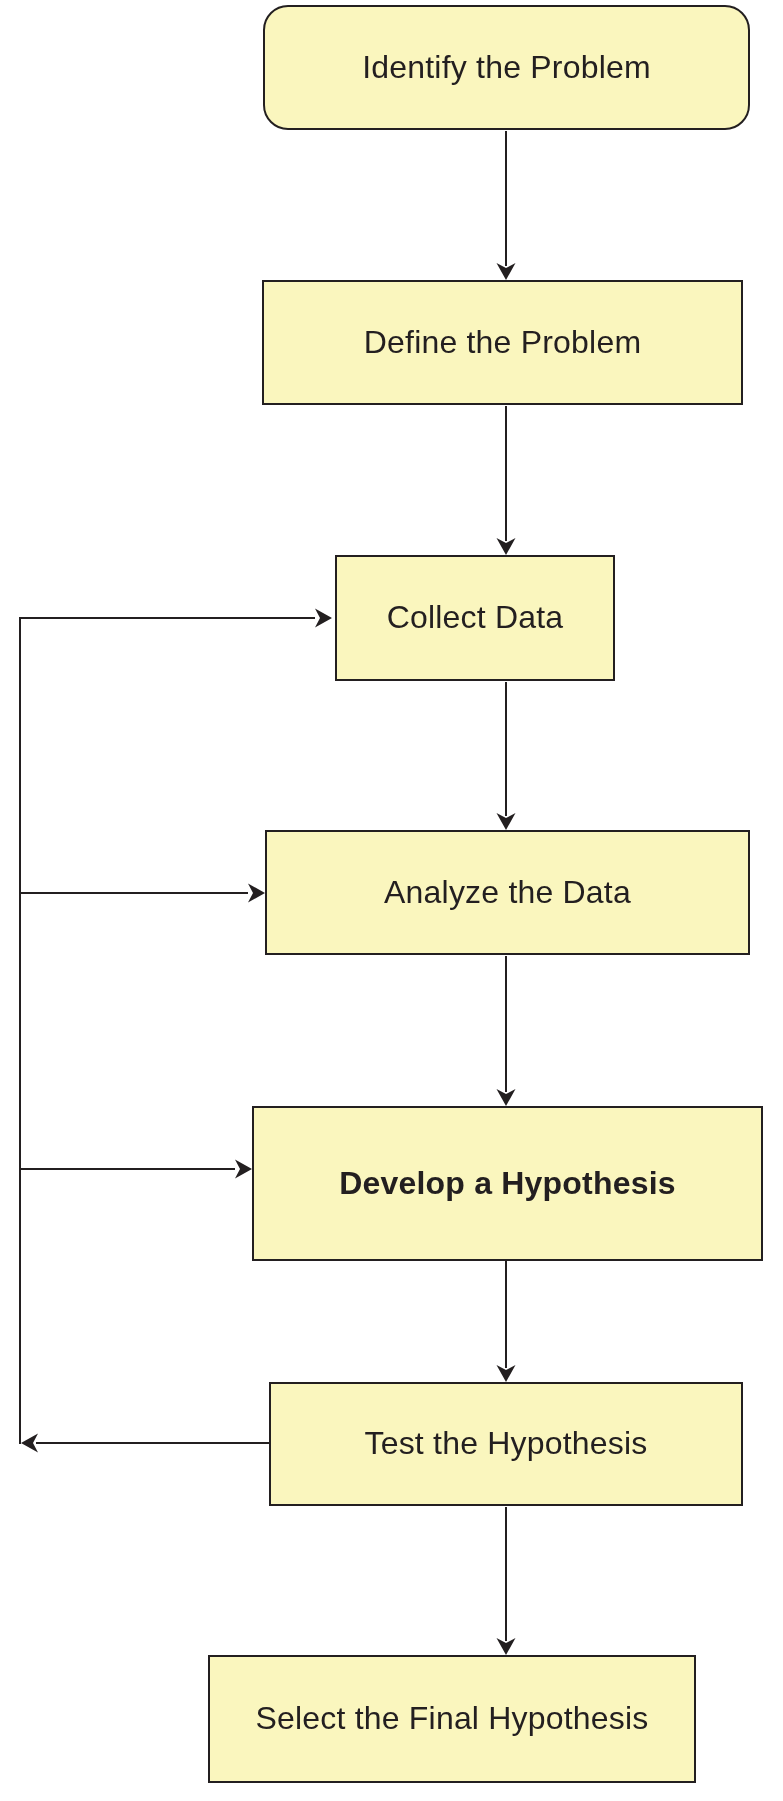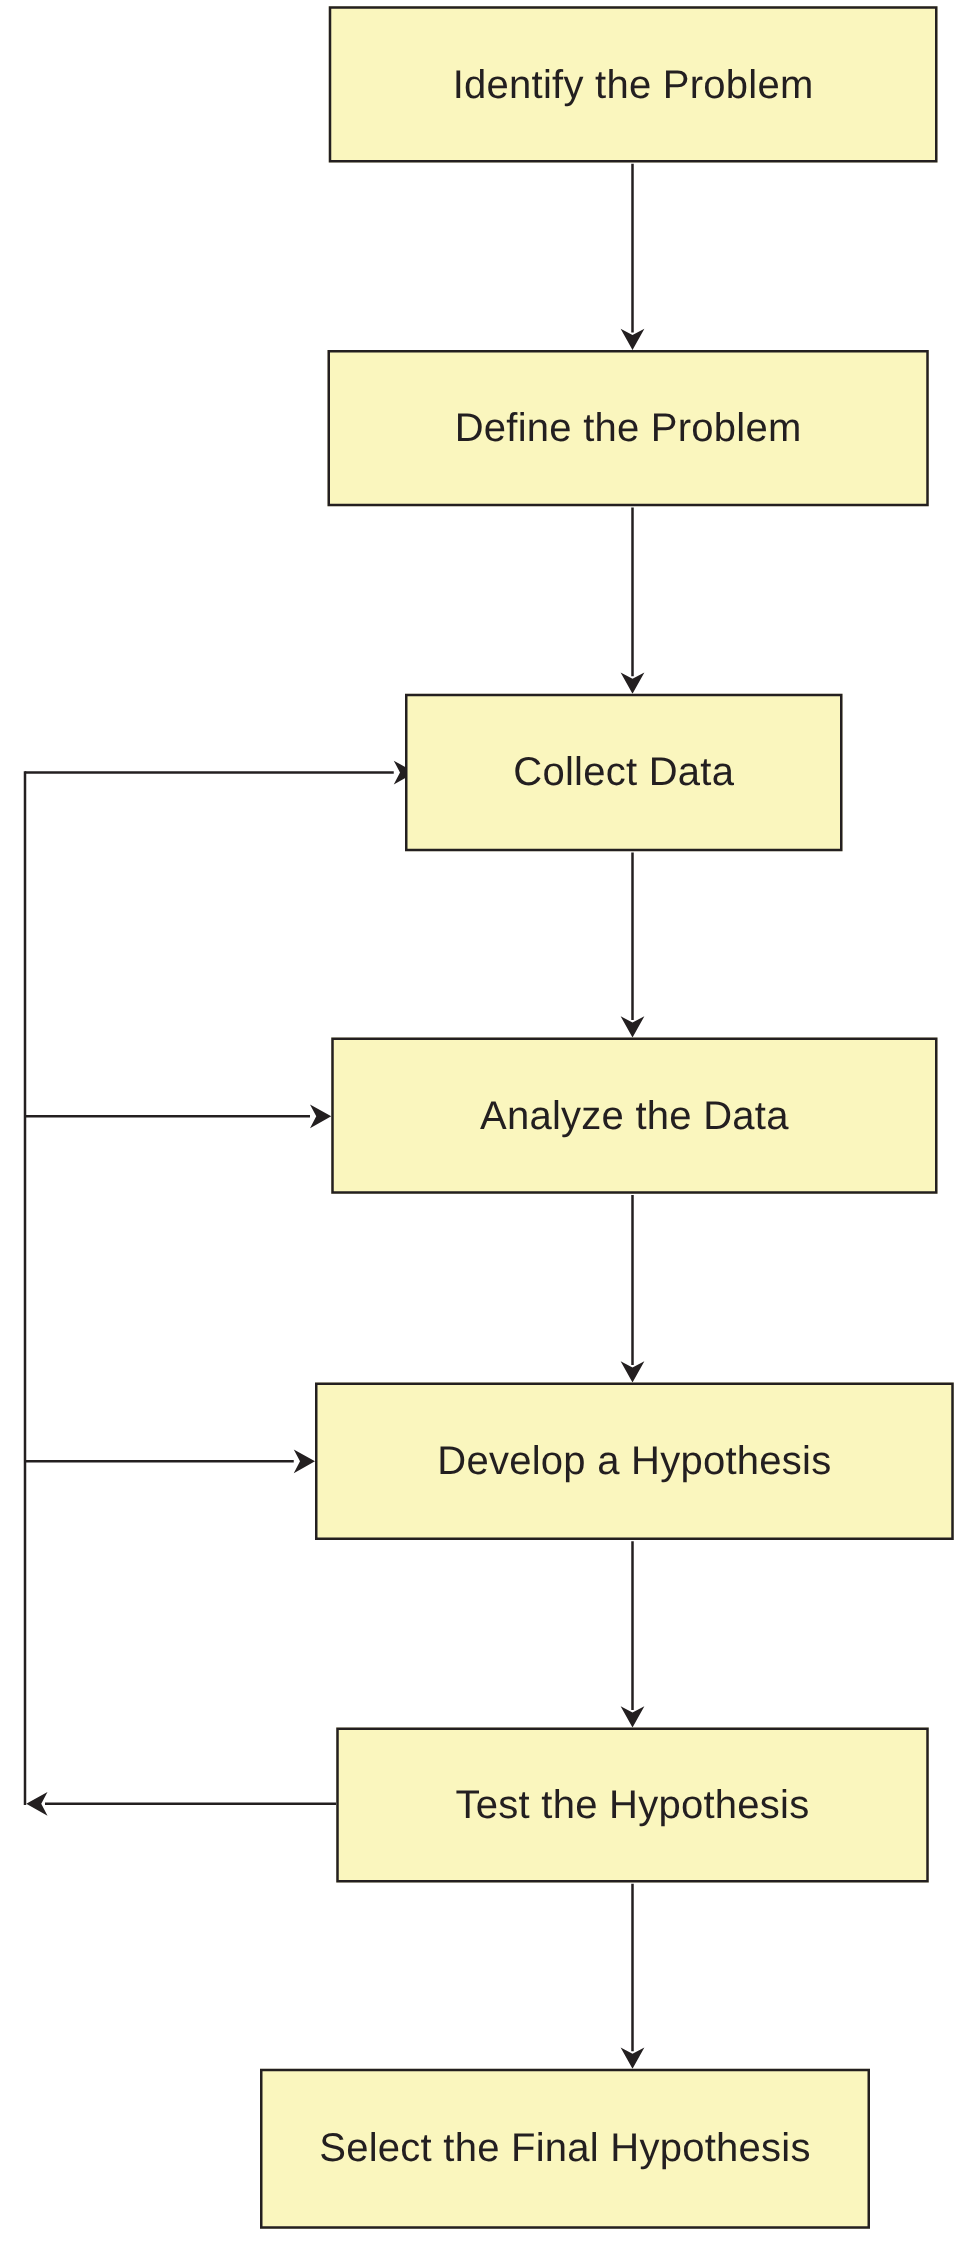--- a/index.html
+++ b/index.html
@@ -69,37 +69,37 @@
     <path class="edge" d="M20 618 H315"></path>
     <polygon class="arrowhead" points="332,618 315,608.5 320,618 315,627.5"></polygon>
 
     <path class="edge" d="M20 893 H248"></path>
     <polygon class="arrowhead" points="265,893 248,883.5 253,893 248,902.5"></polygon>
 
     <path class="edge" d="M20 1169 H235"></path>
     <polygon class="arrowhead" points="252,1169 235,1159.5 240,1169 235,1178.5"></polygon>
   </svg>
 
-  <div class="node" style="left:263px;top:5px;width:487px;height:125px;">
+  <div class="node" style="left:263px;top:5px;width:487px;height:125px;border-radius:25px;">
     <span class="node-label">Identify the Problem</span>
   </div>
 
   <div class="node" style="left:262px;top:280px;width:481px;height:125px;align-items:center;">
     <span class="node-label">Define the Problem</span>
   </div>
 
-  <div class="node" style="left:324px;top:555px;width:350px;height:126px;">
+  <div class="node" style="left:335px;top:555px;width:280px;height:126px;">
     <span class="node-label">Collect Data</span>
   </div>
 
   <div class="node" style="left:265px;top:830px;width:485px;height:125px;">
     <span class="node-label">Analyze the Data</span>
   </div>
 
-  <div class="node" style="left:252px;top:1106px;width:511px;height:126px;">
+  <div class="node" style="left:252px;top:1106px;width:511px;height:155px;font-weight:bold;">
     <span class="node-label">Develop a Hypothesis</span>
   </div>
 
   <div class="node" style="left:269px;top:1382px;width:474px;height:124px;justify-content:center;">
     <span class="node-label">Test the Hypothesis</span>
   </div>
 
   <div class="node" style="left:208px;top:1655px;width:488px;height:128px;">
     <span class="node-label">Select the Final Hypothesis</span>
   </div>

